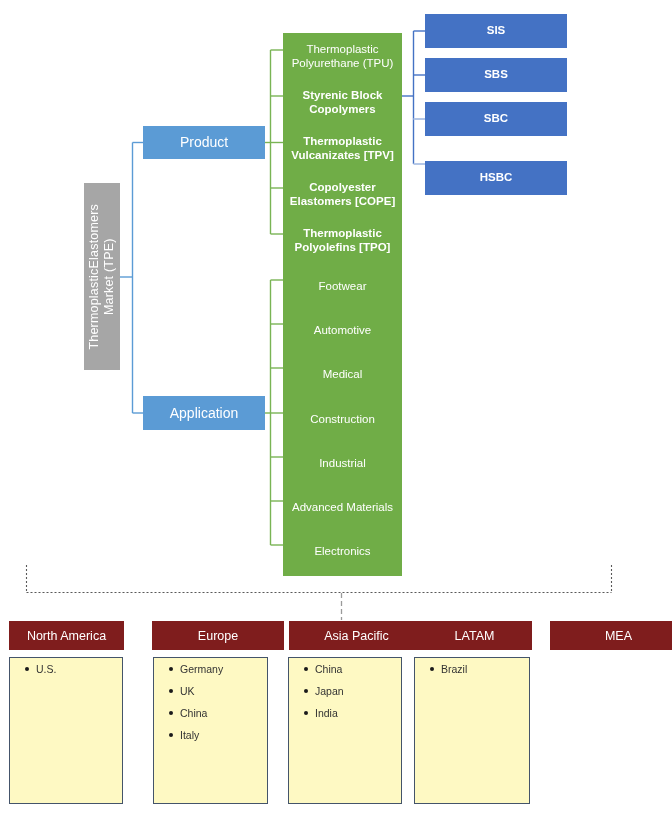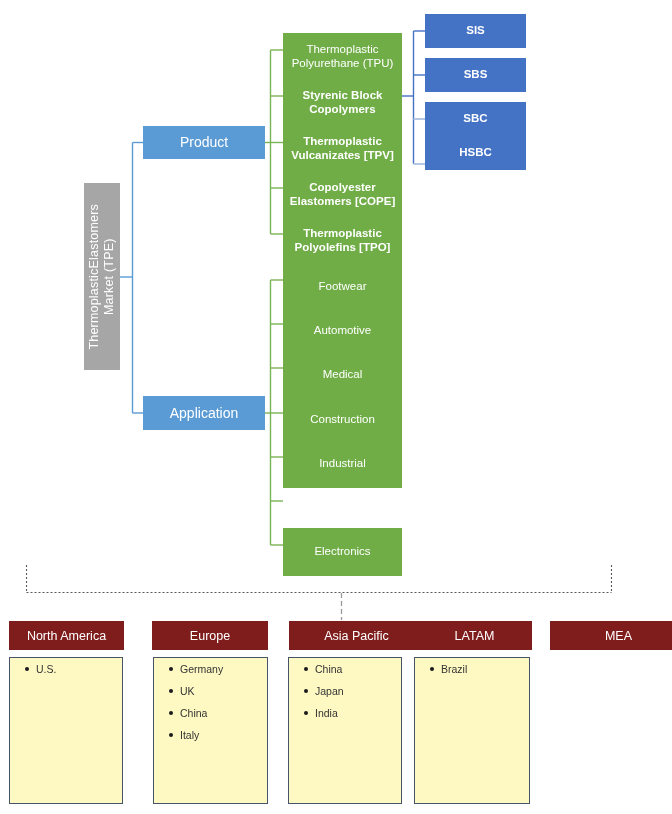--- a/index.html
+++ b/index.html
@@ -21,27 +21,27 @@
   .l1.application{top:396px;height:34px;}
 
   
   .green{left:283px;width:119px;height:48px;background:#70AD47;font-size:11.5px;padding:9px 4px;}
   .green.bold{font-weight:bold;}
   .p0{top:33px;} .p1{top:79px;} .p2{top:125px;} .p3{top:171px;} .p4{top:217px;}
   .a0{top:263px;} .a1{top:307px;} .a2{top:351px;} .a3{top:396px;}
   .a4{top:440px;} .a5{top:484px;} .a6{top:528px;}
 
   
-  .sub{left:425px;width:101px;height:34px;background:#4472C4;font-size:11.5px;font-weight:bold;}
-  .s0{top:14px;} .s1{top:58px;} .s2{top:102px;} .s3{top:136px;text-align:center;}
+  .sub{left:425px;width:142px;height:34px;background:#4472C4;font-size:11.5px;font-weight:bold;}
+  .s0{top:14px;} .s1{top:58px;} .s2{top:102px;} .s3{top:161px;text-align:center;}
 
   
   .rhead{position:absolute;top:621px;height:29px;background:#7f1d1d;color:#fff;
          display:flex;align-items:center;justify-content:center;font-size:12.5px;box-sizing:border-box;}
-  .rh0{left:9px;width:115px;} .rh1{left:152px;width:116px;} .rh2{left:289px;width:135px;}
+  .rh0{left:9px;width:115px;} .rh1{left:152px;width:132px;} .rh2{left:289px;width:135px;}
   .rh3{left:417px;width:115px;} .rh4{left:550px;width:137px;}
 
   
   .rbox{position:absolute;top:657px;height:147px;background:#fef9c3;border:1px solid #44546A;box-sizing:border-box;}
   .rb0{left:9px;width:114px;} .rb1{left:153px;width:115px;} .rb2{left:288px;width:114px;} .rb3{left:414px;width:116px;}
 
   .rbox ul{margin:0;padding:0 4px 0 12px;list-style:none;}
   .rbox li{position:relative;padding-left:14px;font-size:10.5px;line-height:22px;color:#333;}
   .rbox li::before{content:"";position:absolute;left:3px;top:9px;width:4px;height:4px;border-radius:50%;background:#1a1a1a;}
   .pt-na{padding-top:40px;} .pt-eu{padding-top:27px;} .pt-ap{padding-top:31px;} .pt-la{padding-top:35px;}
@@ -116,20 +116,21 @@
   <div class="node sub s0">SIS</div>
   <div class="node sub s1">SBS</div>
   <div class="node sub s2">SBC</div>
   <div class="node sub s3">HSBC</div>
 
   <div class="node green a0">Footwear</div>
   <div class="node green a1">Automotive</div>
   <div class="node green a2">Medical</div>
   <div class="node green a3">Construction</div>
   <div class="node green a4">Industrial</div>
+  <div class="node green a5">Advanced Materials</div>
   <div class="node green a6">Electronics</div>
 
   <div class="rhead rh0">North America</div>
   <div class="rhead rh1">Europe</div>
   <div class="rhead rh2">Asia Pacific</div>
   <div class="rhead rh3">LATAM</div>
   <div class="rhead rh4">MEA</div>
 
   <div class="rbox rb0">
     <ul class="pt-na">

